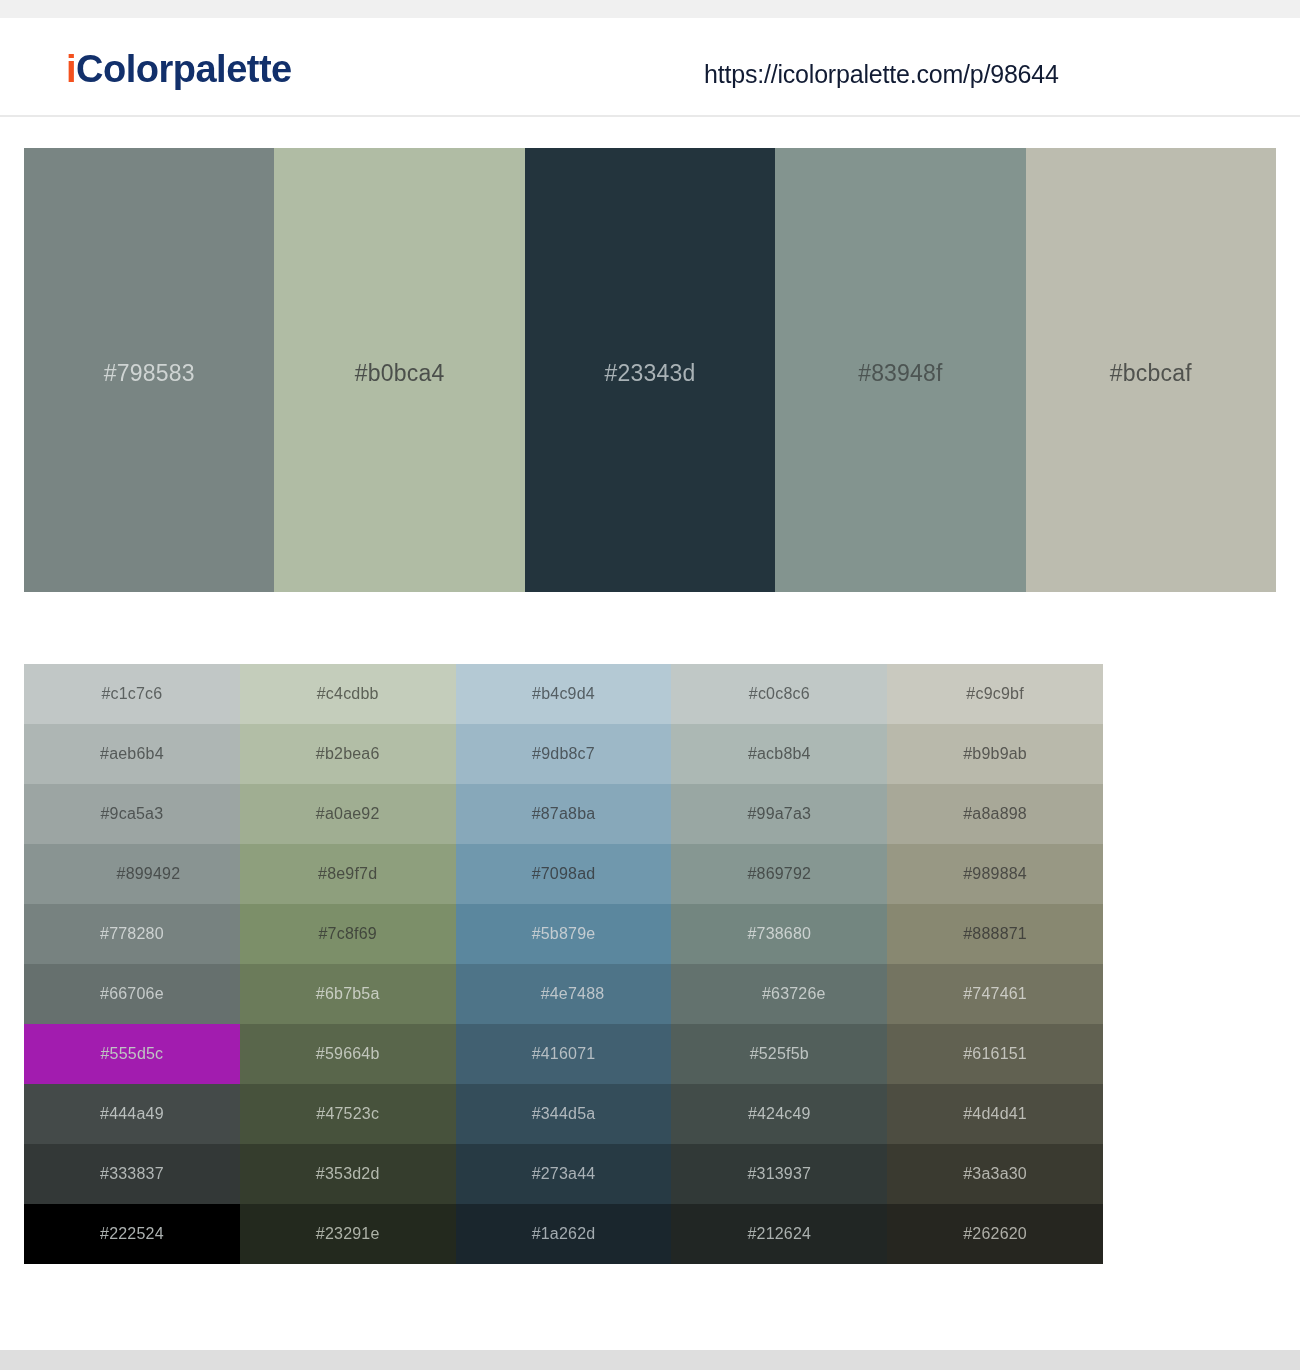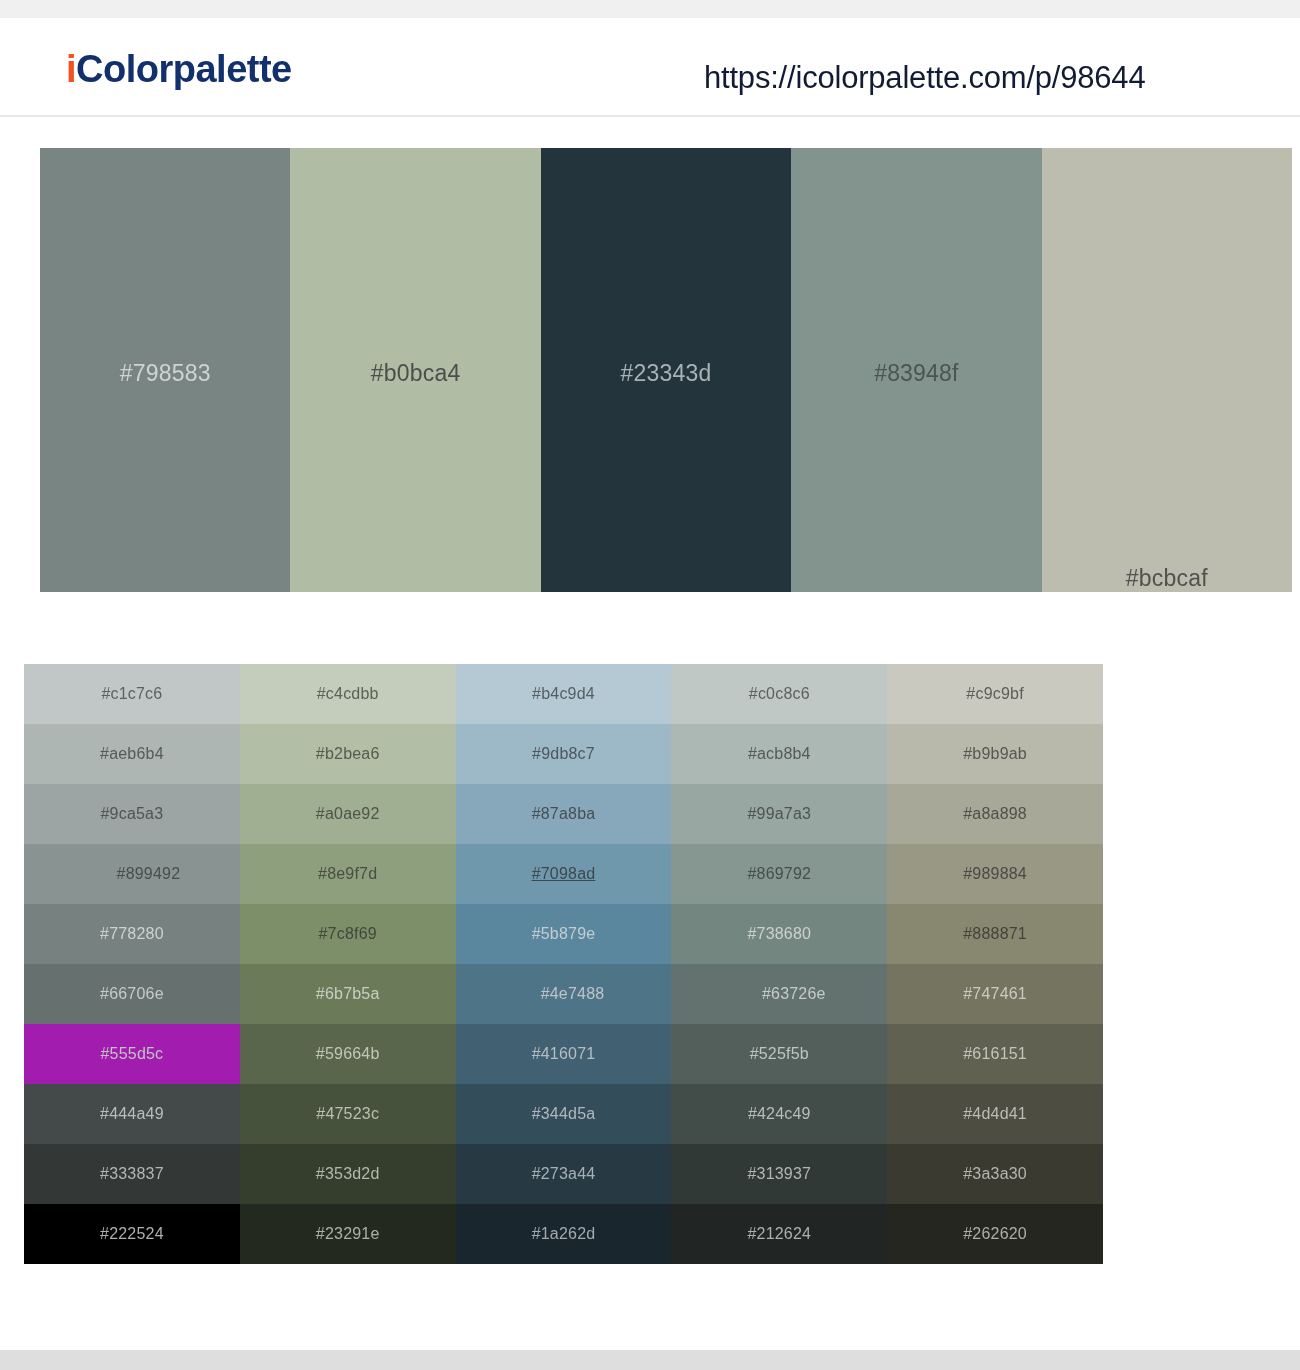--- a/index.html
+++ b/index.html
@@ -40,30 +40,30 @@
     font-weight: bold;
     letter-spacing: -0.5px;
     white-space: nowrap;
   }
   .logo .logo-i { color: #f4511e; }
   .logo .logo-rest { color: #12306b; }
 
   .page-url {
     position: absolute;
     left: 704px; top: 42px;
-    font-size: 31px;
+    font-size: 25px;
     color: #111b33;
     white-space: nowrap;
     letter-spacing: -0.2px;
   }
 
   
   .palette-strip {
     position: absolute;
-    left: 40px; top: 148px;
+    left: 24px; top: 148px;
     width: 1252px; height: 444px;
     display: flex;
   }
   .palette-cell {
     flex: 1 1 0;
     position: relative;
     display: flex;
     align-items: center;
     justify-content: center;
   }
@@ -124,21 +124,21 @@
       </div>
       <div class="palette-cell" style="background: rgb(176, 188, 164);">
         <span class="hexlabel" style="color: rgb(75, 79, 75);">#b0bca4</span>
       </div>
       <div class="palette-cell" style="background: rgb(35, 52, 61);">
         <span class="hexlabel" style="color: rgb(169, 178, 182);">#23343d</span>
       </div>
       <div class="palette-cell" style="background: rgb(131, 148, 143);">
         <span class="hexlabel" style="color: rgb(76, 84, 82);">#83948f</span>
       </div>
-      <div class="palette-cell" style="background: rgb(188, 188, 175); align-items: flex-end;">
+      <div class="palette-cell" style="background: rgb(188, 188, 175);">
         <span class="hexlabel" style="color: rgb(80, 82, 78);">#bcbcaf</span>
       </div>
     </div>
 
   <div class="shades-grid">
       <div class="shade-col">
         <div class="shade-cell" style="background: rgb(193, 199, 198); color: rgb(92, 97, 96);">#c1c7c6</div>
         <div class="shade-cell" style="background: rgb(174, 182, 180); color: rgb(85, 90, 89);">#aeb6b4</div>
         <div class="shade-cell" style="background: rgb(156, 165, 163); color: rgb(79, 84, 83);">#9ca5a3</div>
         <div class="shade-cell" style="background: rgb(137, 148, 146); color: rgb(73, 78, 77); padding-left: 33px;">#899492</div>
@@ -158,21 +158,21 @@
         <div class="shade-cell" style="background: rgb(107, 123, 90); color: rgb(200, 205, 194);">#6b7b5a</div>
         <div class="shade-cell" style="background: rgb(89, 102, 75); color: rgb(193, 198, 187);">#59664b</div>
         <div class="shade-cell" style="background: rgb(71, 82, 60); color: rgb(186, 191, 180);">#47523c</div>
         <div class="shade-cell" style="background: rgb(53, 61, 45); color: rgb(180, 185, 174);">#353d2d</div>
         <div class="shade-cell" style="background: rgb(35, 41, 30); color: rgb(173, 178, 167);">#23291e</div>
       </div>
       <div class="shade-col">
         <div class="shade-cell" style="background: rgb(180, 201, 212); color: rgb(85, 95, 100);">#b4c9d4</div>
         <div class="shade-cell" style="background: rgb(157, 184, 199); color: rgb(77, 87, 93);">#9db8c7</div>
         <div class="shade-cell" style="background: rgb(135, 168, 186); color: rgb(70, 79, 85);">#87a8ba</div>
-        <div class="shade-cell" style="background: rgb(112, 152, 173); color: rgb(62, 71, 77); text-decoration: underline;">#7098ad</div>
+        <div class="shade-cell" style="background: rgb(112, 152, 173); color: rgb(62, 71, 77);">#7098ad</div>
         <div class="shade-cell" style="background: rgb(91, 135, 158); color: rgb(196, 204, 209);">#5b879e</div>
         <div class="shade-cell" style="background: rgb(78, 116, 136); color: rgb(189, 197, 202); padding-left: 18px;">#4e7488</div>
         <div class="shade-cell" style="background: rgb(65, 96, 113); color: rgb(182, 190, 195);">#416071</div>
         <div class="shade-cell" style="background: rgb(52, 77, 90); color: rgb(176, 184, 189);">#344d5a</div>
         <div class="shade-cell" style="background: rgb(39, 58, 68); color: rgb(169, 177, 182);">#273a44</div>
         <div class="shade-cell" style="background: rgb(26, 38, 45); color: rgb(163, 171, 176);">#1a262d</div>
       </div>
       <div class="shade-col">
         <div class="shade-cell" style="background: rgb(192, 200, 198); color: rgb(91, 97, 96);">#c0c8c6</div>
         <div class="shade-cell" style="background: rgb(172, 184, 180); color: rgb(84, 90, 88);">#acb8b4</div>

